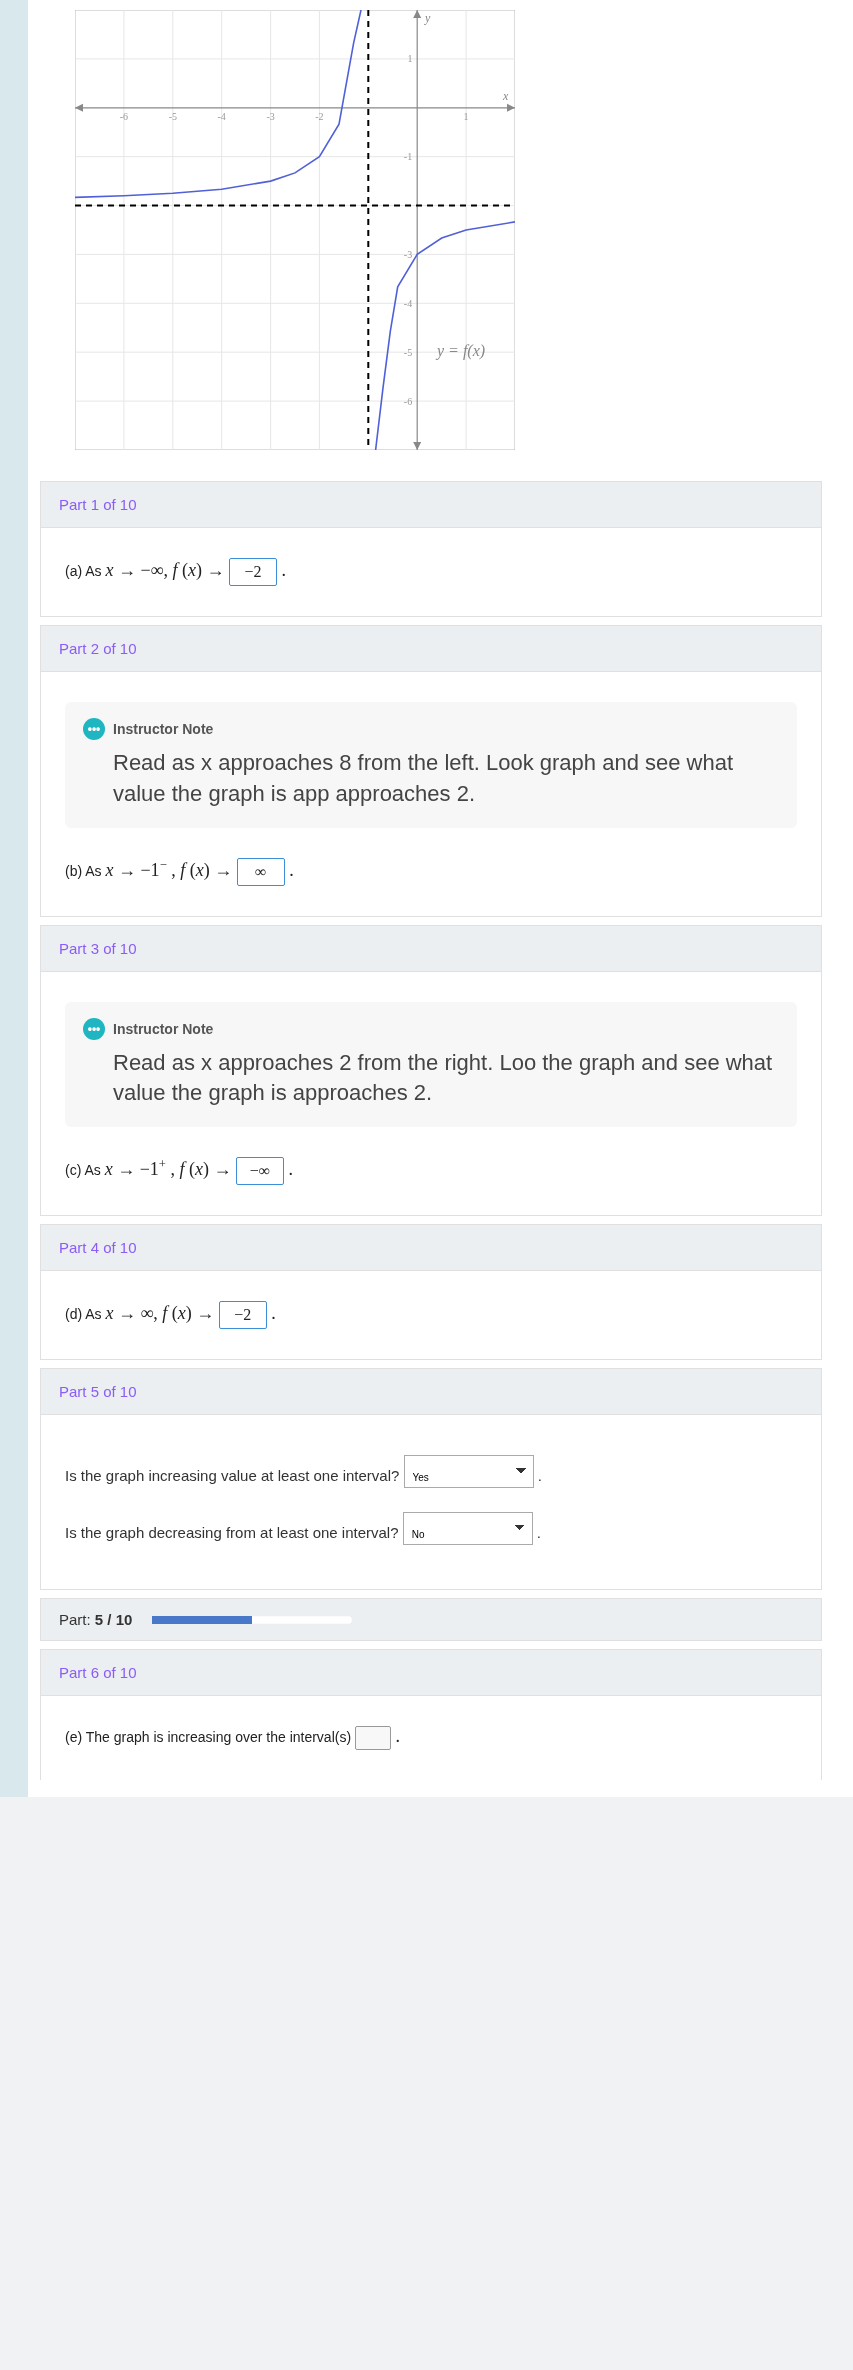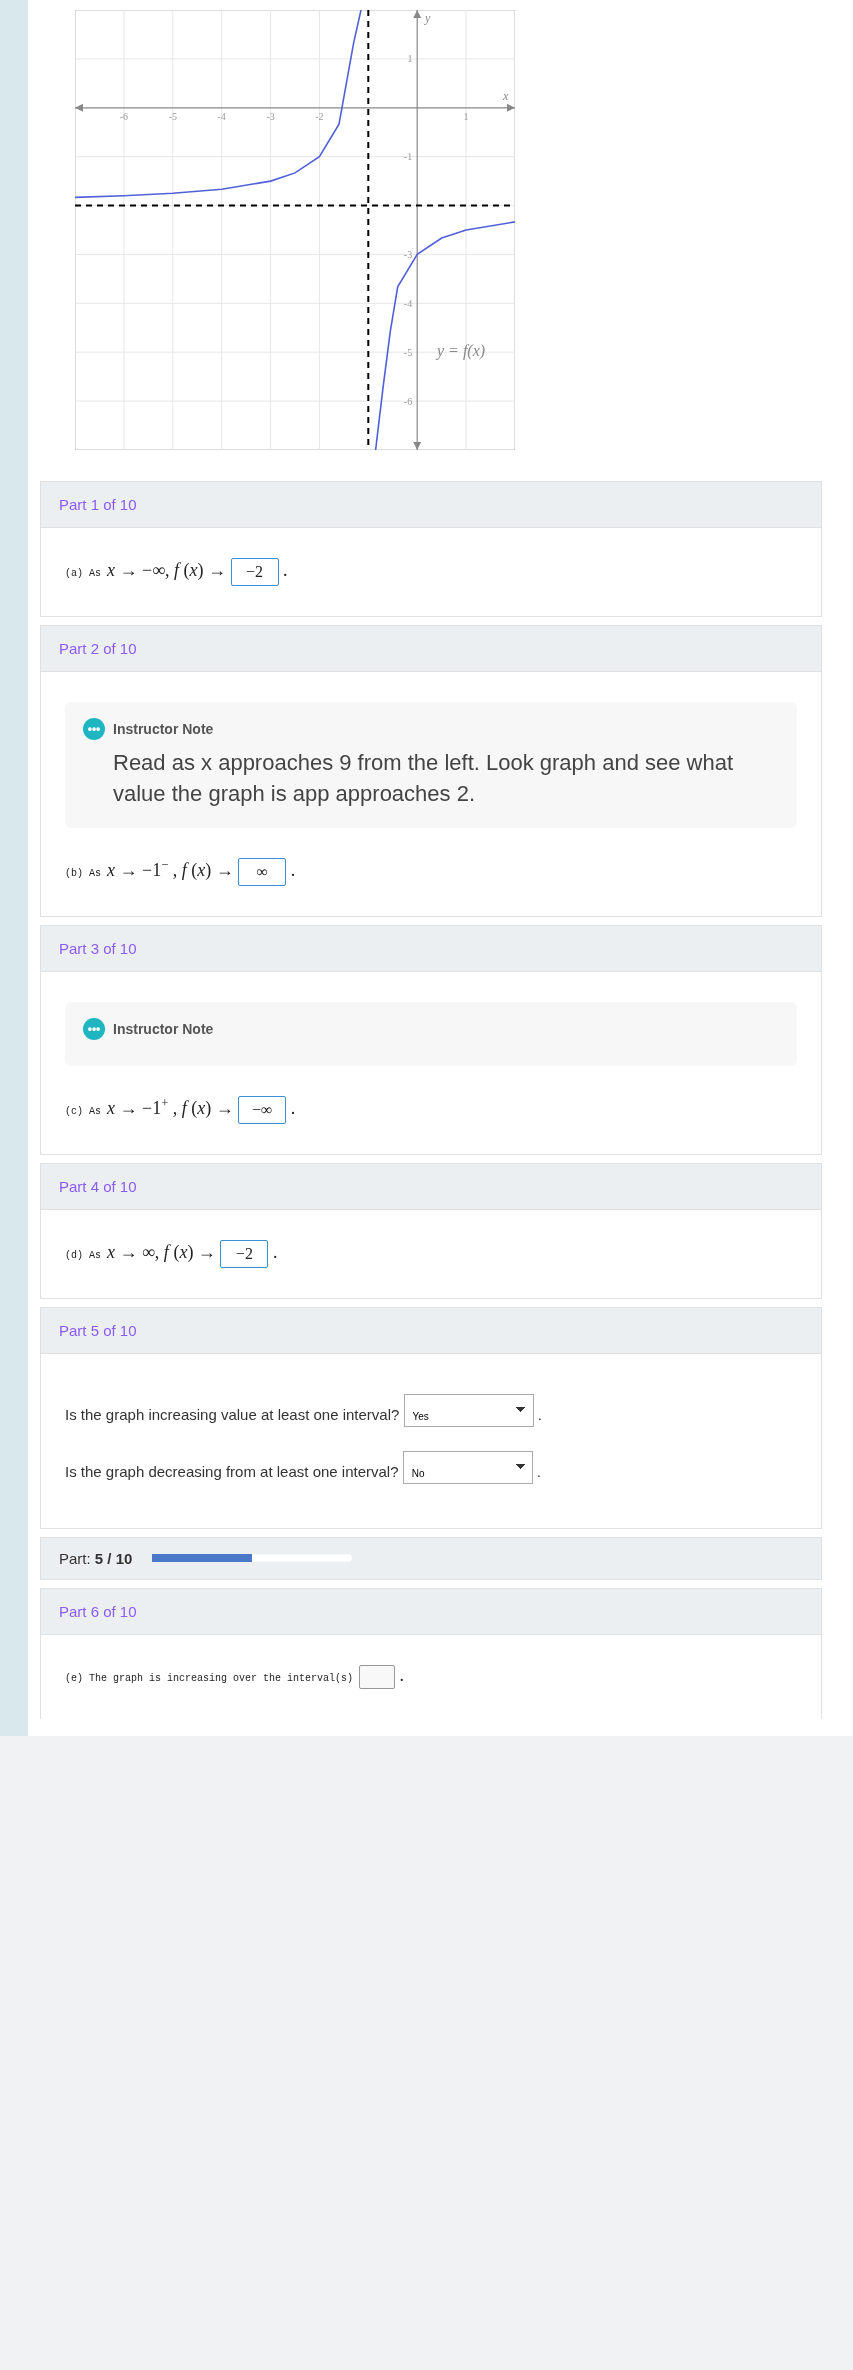--- a/index.html
+++ b/index.html
@@ -74,22 +74,22 @@
     color: #444;
     line-height: 1.4;
     padding-left: 30px;
   }
   .math-line {
     font-family: "Times New Roman", serif;
     font-size: 18px;
     color: #222;
   }
   .math-line .label {
-    font-family: Liberation Mono, monospace;
-    font-size: 10px;
+    font-family: Liberation Sans, sans-serif;
+    font-size: 14px;
   }
   .ans-box {
     display: inline-flex;
     align-items: center;
     justify-content: center;
     min-width: 34px;
     height: 26px;
     padding: 0 6px;
     border: 1px solid #3b8fd6;
     border-radius: 2px;
@@ -219,38 +219,39 @@
   </div>
 
   <div class="part-container">
     <div class="part-header">Part 2 of 10</div>
     <div class="part-body">
       <div class="note-box">
         <div class="note-title">
           <span class="note-icon">•••</span>
           <span>Instructor Note</span>
         </div>
-        <div class="note-text">Read as x approaches 9 from the left. Look graph and see what value the graph is app approaches 2.</div>
+        <div class="note-text">Read as x approaches 8 from the left. Look graph and see what value the graph is app approaches 2.</div>
       </div>
       <div class="math-line">
         <span class="label">(b) As </span>
         <span class="ital">x</span> → <span>−1</span><sup>−</sup> , <span class="ital">f</span> (<span class="ital">x</span>) →
         <span class="ans-box">∞</span> .
       </div>
     </div>
   </div>
 
   <div class="part-container">
     <div class="part-header">Part 3 of 10</div>
     <div class="part-body">
       <div class="note-box">
         <div class="note-title">
           <span class="note-icon">•••</span>
           <span>Instructor Note</span>
         </div>
+        <div class="note-text">Read as x approaches 2 from the right. Loo the graph and see what value the graph is approaches 2.</div>
       </div>
       <div class="math-line">
         <span class="label">(c) As </span>
         <span class="ital">x</span> → <span>−1</span><sup>+</sup> , <span class="ital">f</span> (<span class="ital">x</span>) →
         <span class="ans-box">−∞</span> .
       </div>
     </div>
   </div>
 
   <div class="part-container">

